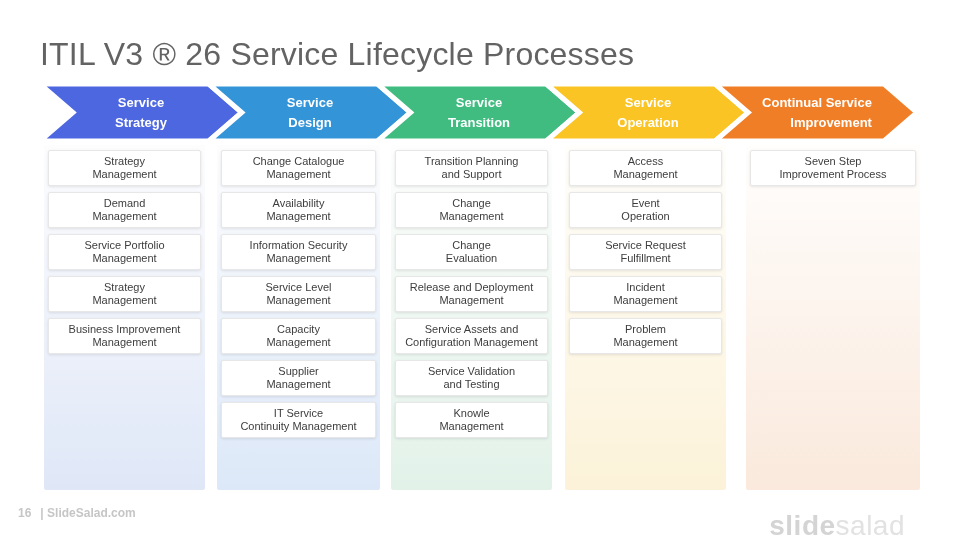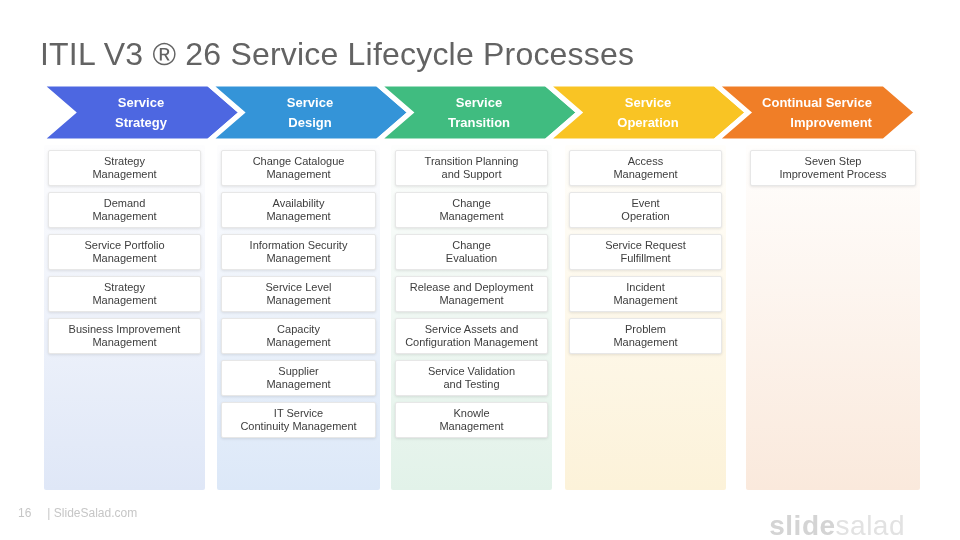--- a/index.html
+++ b/index.html
@@ -63,21 +63,21 @@
     display: flex; align-items: center; justify-content: center;
     text-align: center;
     font-size: 11px; line-height: 13px;
     color: #3d3d3d;
     white-space: pre-line;
   }
   
   .footer-left {
     position: absolute; left: 18px; top: 506px;
     font-size: 12px; color: #c6c6c6;
-    display: flex; gap: 16px;
+    display: flex; gap: 9px; font-weight: bold;
   }
   .logo {
     position: absolute; right: 55px; top: 510px;
     font-size: 28px; letter-spacing: 0.5px;
   }
   .logo .part1 { font-weight: 700; color: #d4d4d4; }
   .logo .part2 { font-weight: 400; color: #e2e2e2; }
 </style>
 </head>
 <body>

